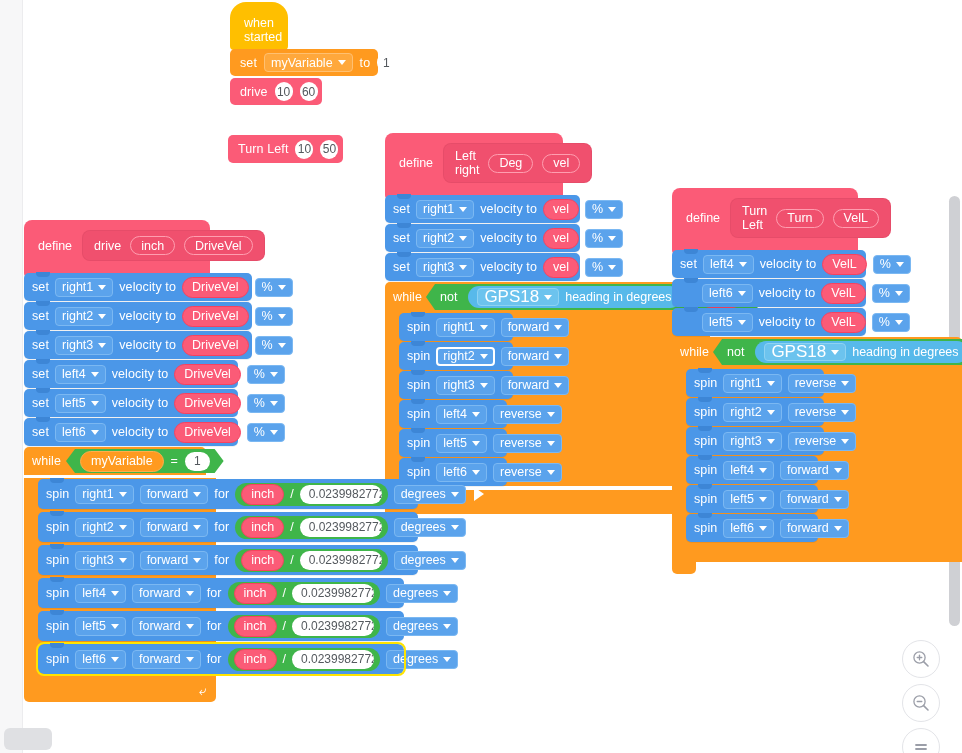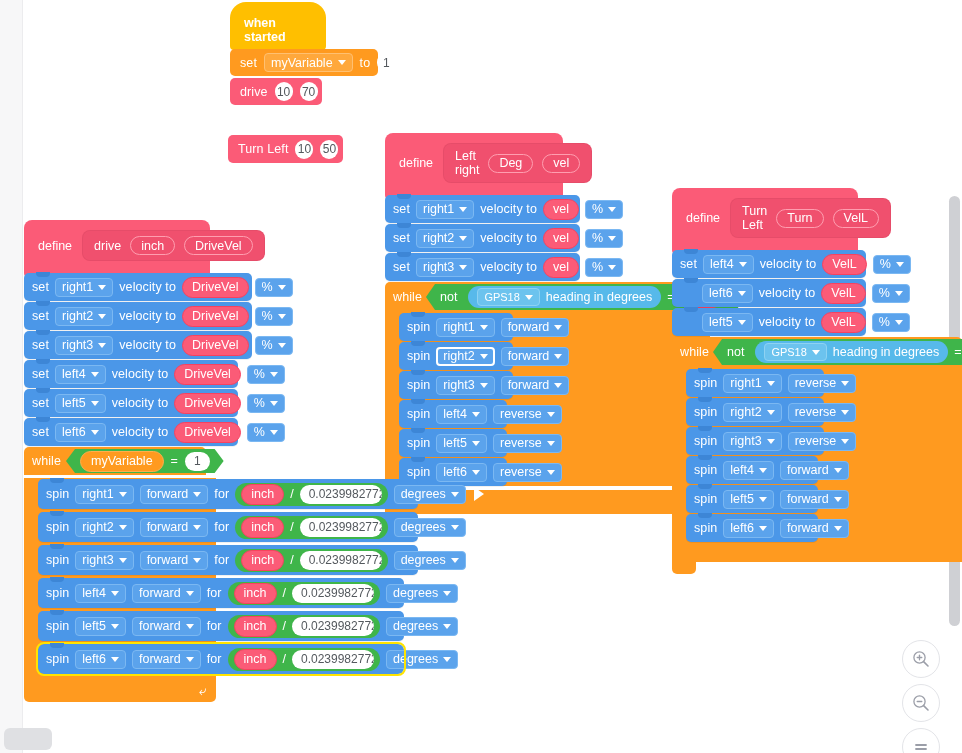--- a/index.html
+++ b/index.html
@@ -118,21 +118,21 @@
     height:24px;padding:0 10px;font-size:12.5px;box-sizing:border-box;
     clip-path:polygon(9px 0, calc(100% - 9px) 0, 100% 50%, calc(100% - 9px) 100%, 9px 100%, 0 50%);
   }
   .sensorpill{
     display:inline-flex;align-items:center;gap:6px;background:#57b9ea;
     border-radius:12px;padding:0 9px;height:22px;font-size:12.5px;color:#fff;box-sizing:border-box;
   }
   .sensordd{
     display:inline-flex;align-items:center;gap:5px;background:#6cc3ee;
     border:1px solid #8ed2f2;border-radius:4px;padding:0 6px;height:18px;
-    font-size:11px;color:#fff;box-sizing:border-box;
+    font-size:17px;color:#fff;box-sizing:border-box;
   }
   .orangevar{
     display:inline-flex;align-items:center;justify-content:center;background:#ff9a1f;
     border:1px solid #ffae4d;border-radius:11px;padding:0 10px;height:21px;
     font-size:12.5px;color:#fff;box-sizing:border-box;
   }
 
   .sel-outline{outline:2.5px solid #ffe400;border-radius:6px;}
 
   
@@ -142,36 +142,36 @@
   .scrollbar-h{position:absolute;background:#dfe0e3;border-radius:6px;height:22px;}
 </style>
 </head>
 <body>
 
 <div id="workspace">
 
   <div class="leftgutter"></div>
 
   <div class="stack" style="left:230px;top:2px;">
-    <div class="hat" style="width:96px;font-weight:bold;">
+    <div class="hat" style="width:58px;">
       <span>when started</span>
     </div>
     <div class="ctrlrow notch" style="width:148px;margin-top:-1px;">
       <span class="lbl">set</span>
       <span class="orangedd">
         <span>myVariable</span>
         <i class="caret"></i>
       </span>
       <span class="lbl">to</span>
       <span class="numin" style="min-width:18px;">1</span>
     </div>
     <div class="pinkrow" style="width:92px;margin-top:2px;">
       <span class="lbl">drive</span>
       <span class="numin" style="min-width:18px;">10</span>
-      <span class="numin" style="min-width:18px;">70</span>
+      <span class="numin" style="min-width:18px;">60</span>
     </div>
   </div>
 
   <div class="stack" style="left:228px;top:135px;">
     <div class="pinkrow" style="width:115px;height:28px;">
       <span class="lbl">Turn Left</span>
       <span class="numin" style="min-width:18px;">10</span>
       <span class="numin" style="min-width:18px;text-align:right;">50</span>
     </div>
   </div>

